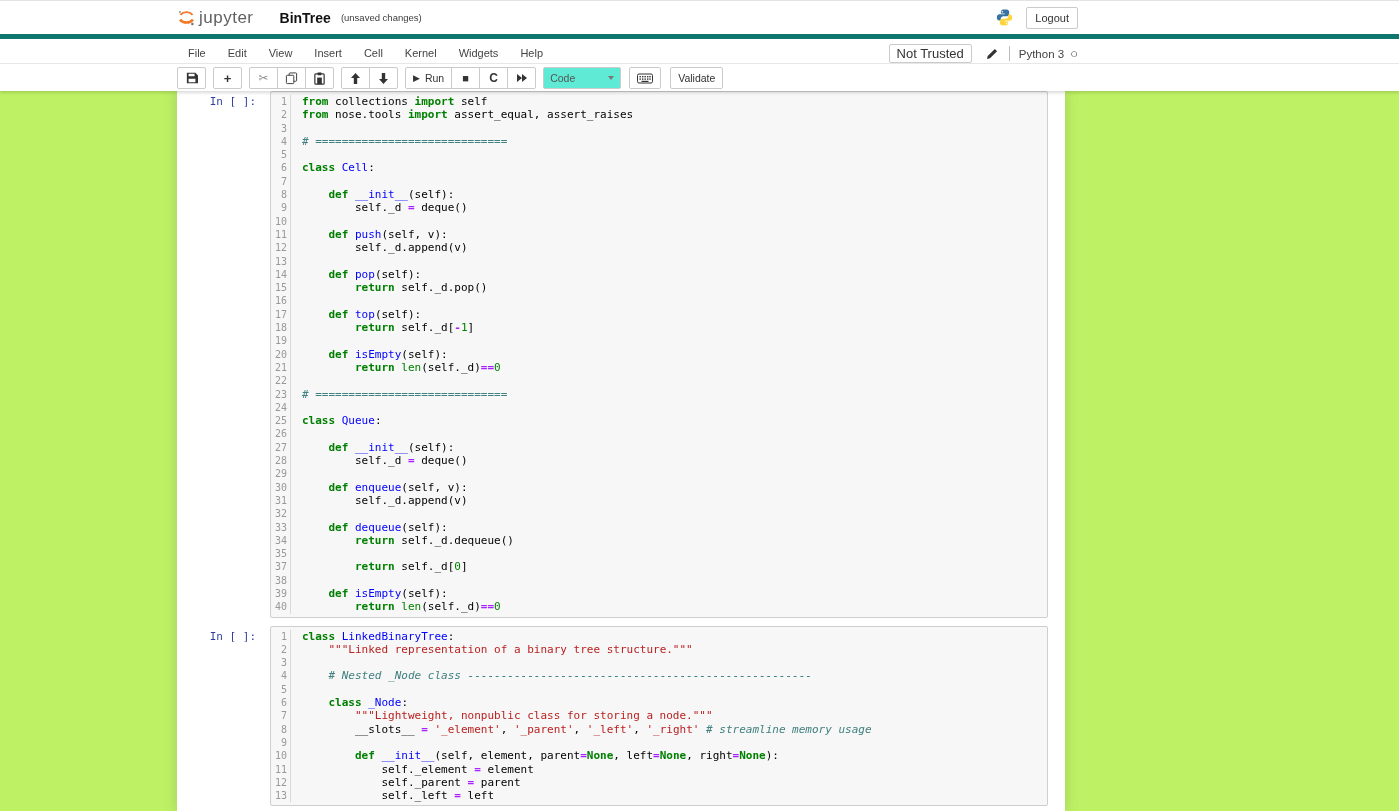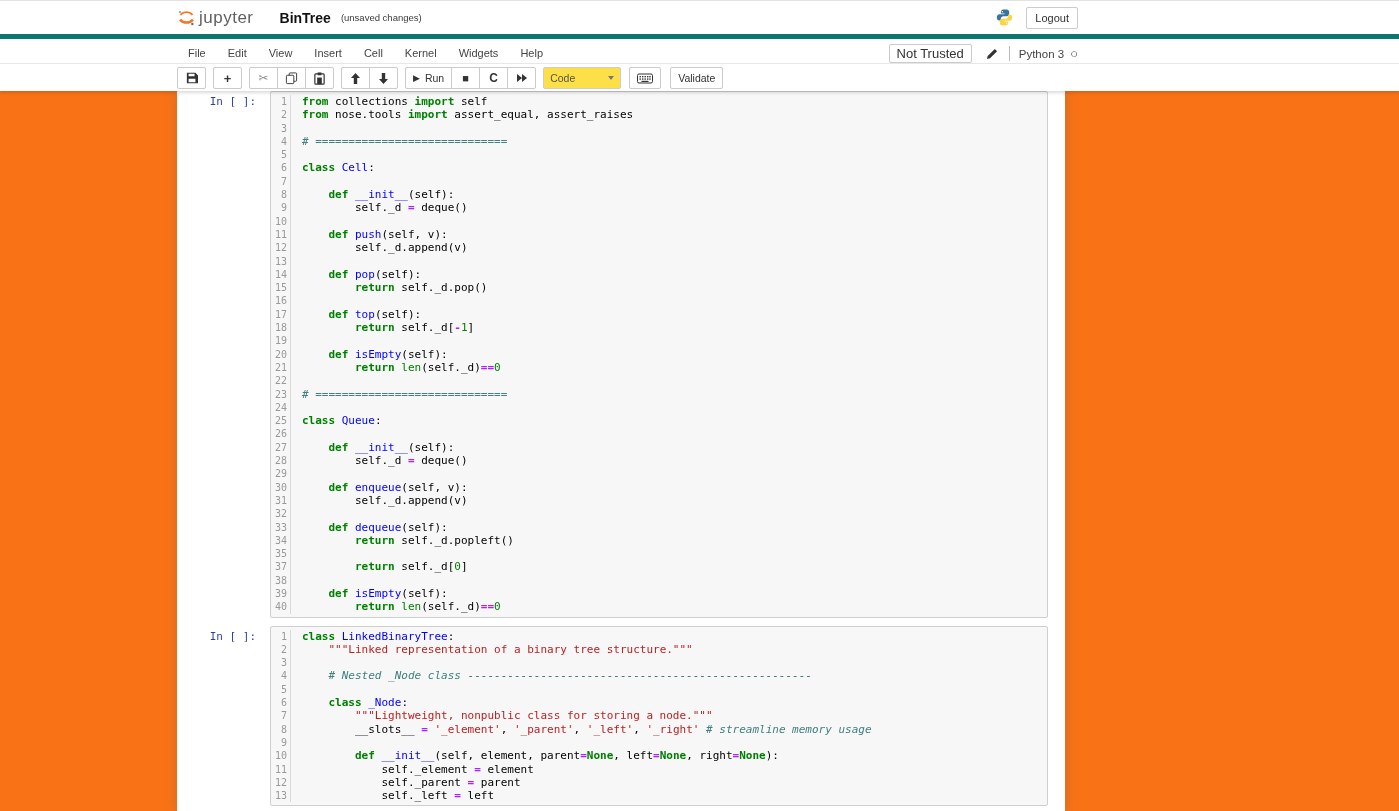--- a/index.html
+++ b/index.html
@@ -42,28 +42,28 @@
   #toolbar-row .inner { height:28px; width:888px; }
   .tgroup { display:flex; margin-right:7px; }
   .tbtn { height:22px; min-width:29px; padding:0 7px; font-size:10px; position:relative; }
   .tgroup .tbtn { border-radius:0; margin-left:-1px; }
   .tgroup .tbtn:first-child { border-radius:2px 0 0 2px; margin-left:0; }
   .tgroup .tbtn:last-child { border-radius:0 2px 2px 0; }
   .tgroup .tbtn:only-child { border-radius:2px; }
   .run-label { margin-left:5px; font-size:10.5px; }
   .tri { font-size:9px; line-height:1; }
   #celltype-select { width:78px; height:22px; border:1px solid #ccc; border-radius:2px;
-        background:#fde047; display:flex; align-items:center; font-size:10.5px; color:#555;
+        background:#5eead4; display:flex; align-items:center; font-size:10.5px; color:#555;
         padding:0 6px; margin-right:8px; justify-content:space-between; cursor:pointer; }
   .chev { width:0; height:0; border-left:3.5px solid transparent; border-right:3.5px solid transparent;
           border-top:4px solid #777; }
   #validate-btn { height:22px; padding:0 7px; font-size:10.5px; margin-left:2px; }
 
   
-  #site { position:absolute; top:90px; left:0; width:1399px; height:721px; background:#f97316;
+  #site { position:absolute; top:90px; left:0; width:1399px; height:721px; background:#bef264;
           overflow:hidden; }
   #notebook-container { margin-left:177px; width:888px; min-height:721px; background:#fff;
           box-shadow:0 0 12px 1px rgba(87,87,87,.22); padding:1px 17px 0 0; }
   .cell { display:flex; margin-bottom:8px; }
   .prompt { width:93px; flex:none; text-align:right; padding:4px 14px 0 0;
             font-family:"DejaVu Sans Mono", monospace; font-size:11px; color:#303f9f;
             white-space:pre; }
   .input-area { flex:1; border:1px solid #cfcfcf; border-radius:2px; background:#f7f7f7;
             padding:3px 0; cursor:text; }
   .cm-line { display:flex; height:13.3px; line-height:13.3px;
@@ -356,21 +356,21 @@
           <div class="cm-line">
             <span class="lineno">32</span>
             <span class="linetext"></span>
           </div>
           <div class="cm-line">
             <span class="lineno">33</span>
             <span class="linetext"><span class="tok-p">    </span><span class="tok-k">def</span><span class="tok-p"> </span><span class="tok-d">dequeue</span><span class="tok-p">(self):</span></span>
           </div>
           <div class="cm-line">
             <span class="lineno">34</span>
-            <span class="linetext"><span class="tok-p">        </span><span class="tok-k">return</span><span class="tok-p"> self._d.popleft()</span></span>
+            <span class="linetext"><span class="tok-p">        </span><span class="tok-k">return</span><span class="tok-p"> self._d.dequeue()</span></span>
           </div>
           <div class="cm-line">
             <span class="lineno">35</span>
             <span class="linetext"></span>
           </div>
           <div class="cm-line">
             <span class="lineno">37</span>
             <span class="linetext"><span class="tok-p">        </span><span class="tok-k">return</span><span class="tok-p"> self._d[</span><span class="tok-n">0</span><span class="tok-p">]</span></span>
           </div>
           <div class="cm-line">

